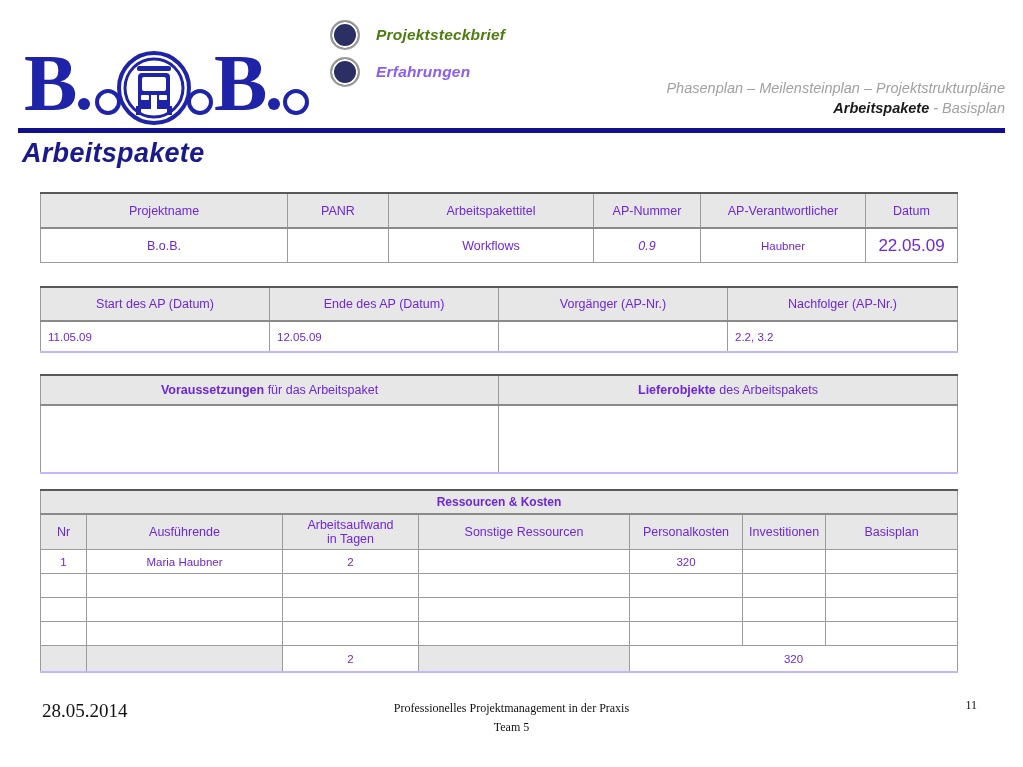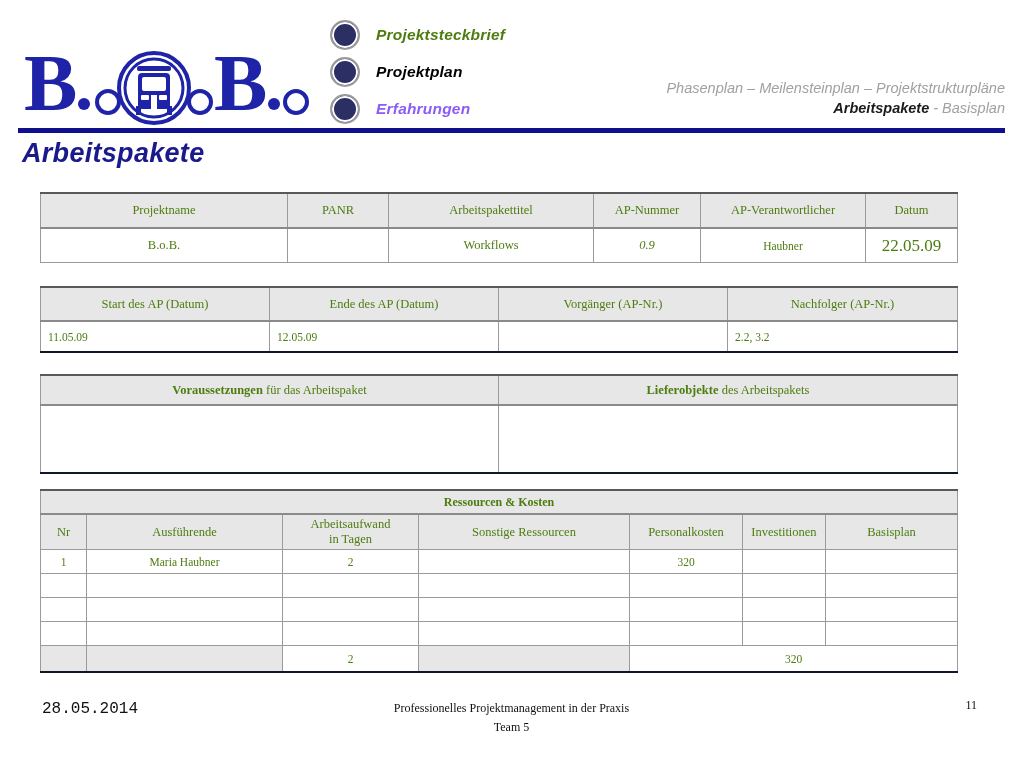--- a/index.html
+++ b/index.html
@@ -91,40 +91,39 @@
     color: #1a1a8c;
     letter-spacing: 0.3px;
   }
 
   
   .tbl {
     position: absolute;
     border-collapse: collapse;
     table-layout: fixed;
     font-size: 12.5px;
-    color: #4d7c0f;
-    font-family: Liberation Serif, serif;
+    color: #6d28d9;
   }
   .tbl td {
     border: 1px solid #9b9b9b;
     padding: 0 6px;
     text-align: center;
     vertical-align: middle;
     background: #ffffff;
   }
   .tbl td.hd {
     background: #e7e7e7;
     border-top: 2px solid #595959;
     border-bottom: 2px solid #8a8a8a;
   }
   .tbl td.hd-plain {
     background: #e7e7e7;
   }
   .tbl td.shade { background: #e7e7e7; }
-  .tbl td.lastline { border-bottom: 2px solid #0f172a; }
+  .tbl td.lastline { border-bottom: 2px solid #c4b5fd; }
   .tbl td.left { text-align: left; padding-left: 7px; }
 
   .ital { font-style: italic; }
   .small { font-size: 11.5px; }
   .big { font-size: 17px; }
   .bold { font-weight: bold; }
 
   
   #table-project {
     left: 40px; top: 192px; width: 917px;
@@ -158,22 +157,21 @@
   #footer {
     position: absolute;
     left: 0; top: 696px;
     width: 1023px;
     font-family: "Liberation Serif", serif;
     color: #111111;
   }
   #footer-date {
     position: absolute;
     left: 42px; top: 4px;
-    font-size: 16px;
-    font-family: Liberation Mono, monospace;
+    font-size: 19px;
   }
   #footer-center {
     position: absolute;
     left: 0; top: 3px;
     width: 1023px;
     text-align: center;
     font-size: 12px;
     line-height: 19px;
   }
   #footer-page {
@@ -216,24 +214,20 @@
     </svg>
   </div>
 
   <div id="nav-list">
     <div class="nav-row">
       <span class="nav-bullet"></span>
       <span class="nav-label lvl0">Projektsteckbrief</span>
     </div>
     <div class="nav-row">
       <span class="nav-bullet"></span>
-      <span class="nav-label lvl1">Projektplan</span>
-    </div>
-    <div class="nav-row">
-      <span class="nav-bullet"></span>
       <span class="nav-label lvl2">Erfahrungen</span>
     </div>
   </div>
 
   <div id="breadcrumb">
     <div>Phasenplan – Meilensteinplan – Projektstrukturpläne</div>
     <div><span class="crumb-strong">Arbeitspakete</span><span> - Basisplan</span></div>
   </div>
 
   <div id="blue-rule"></div>

